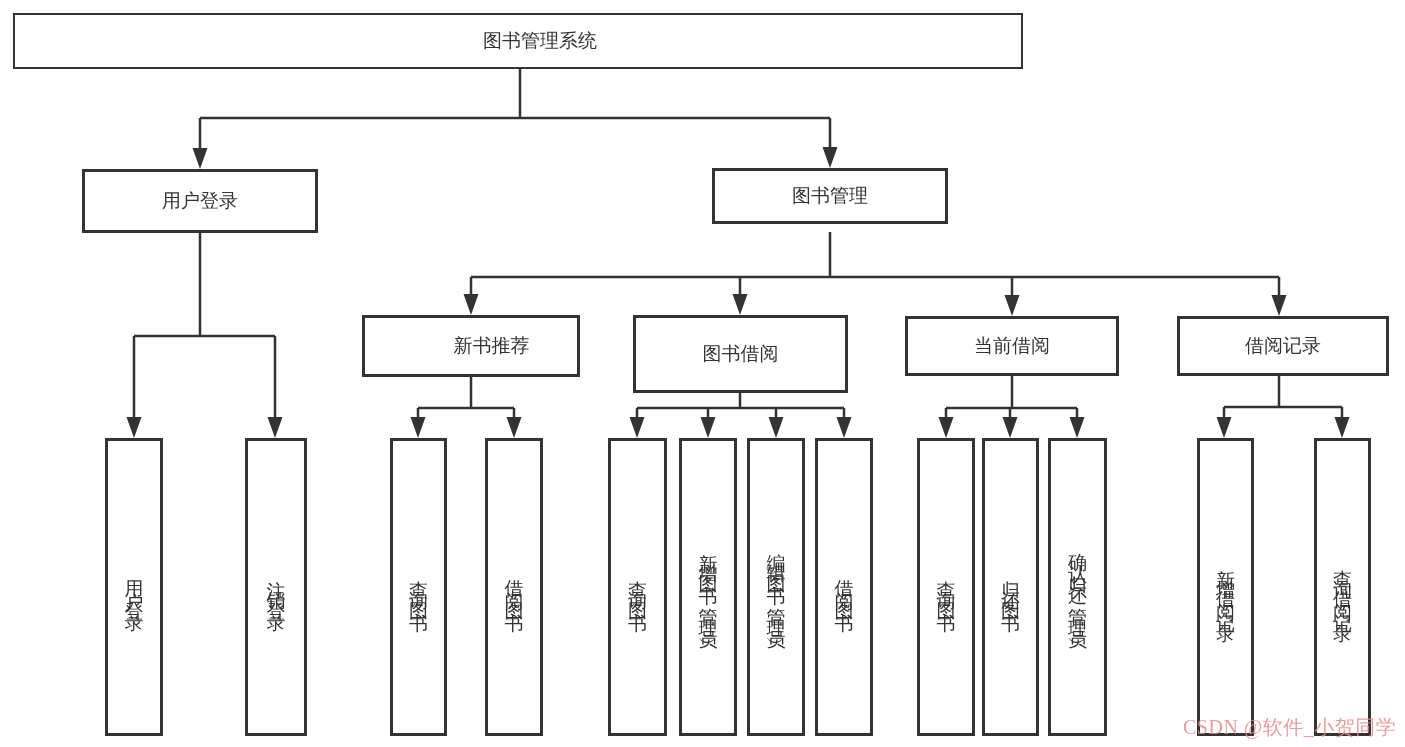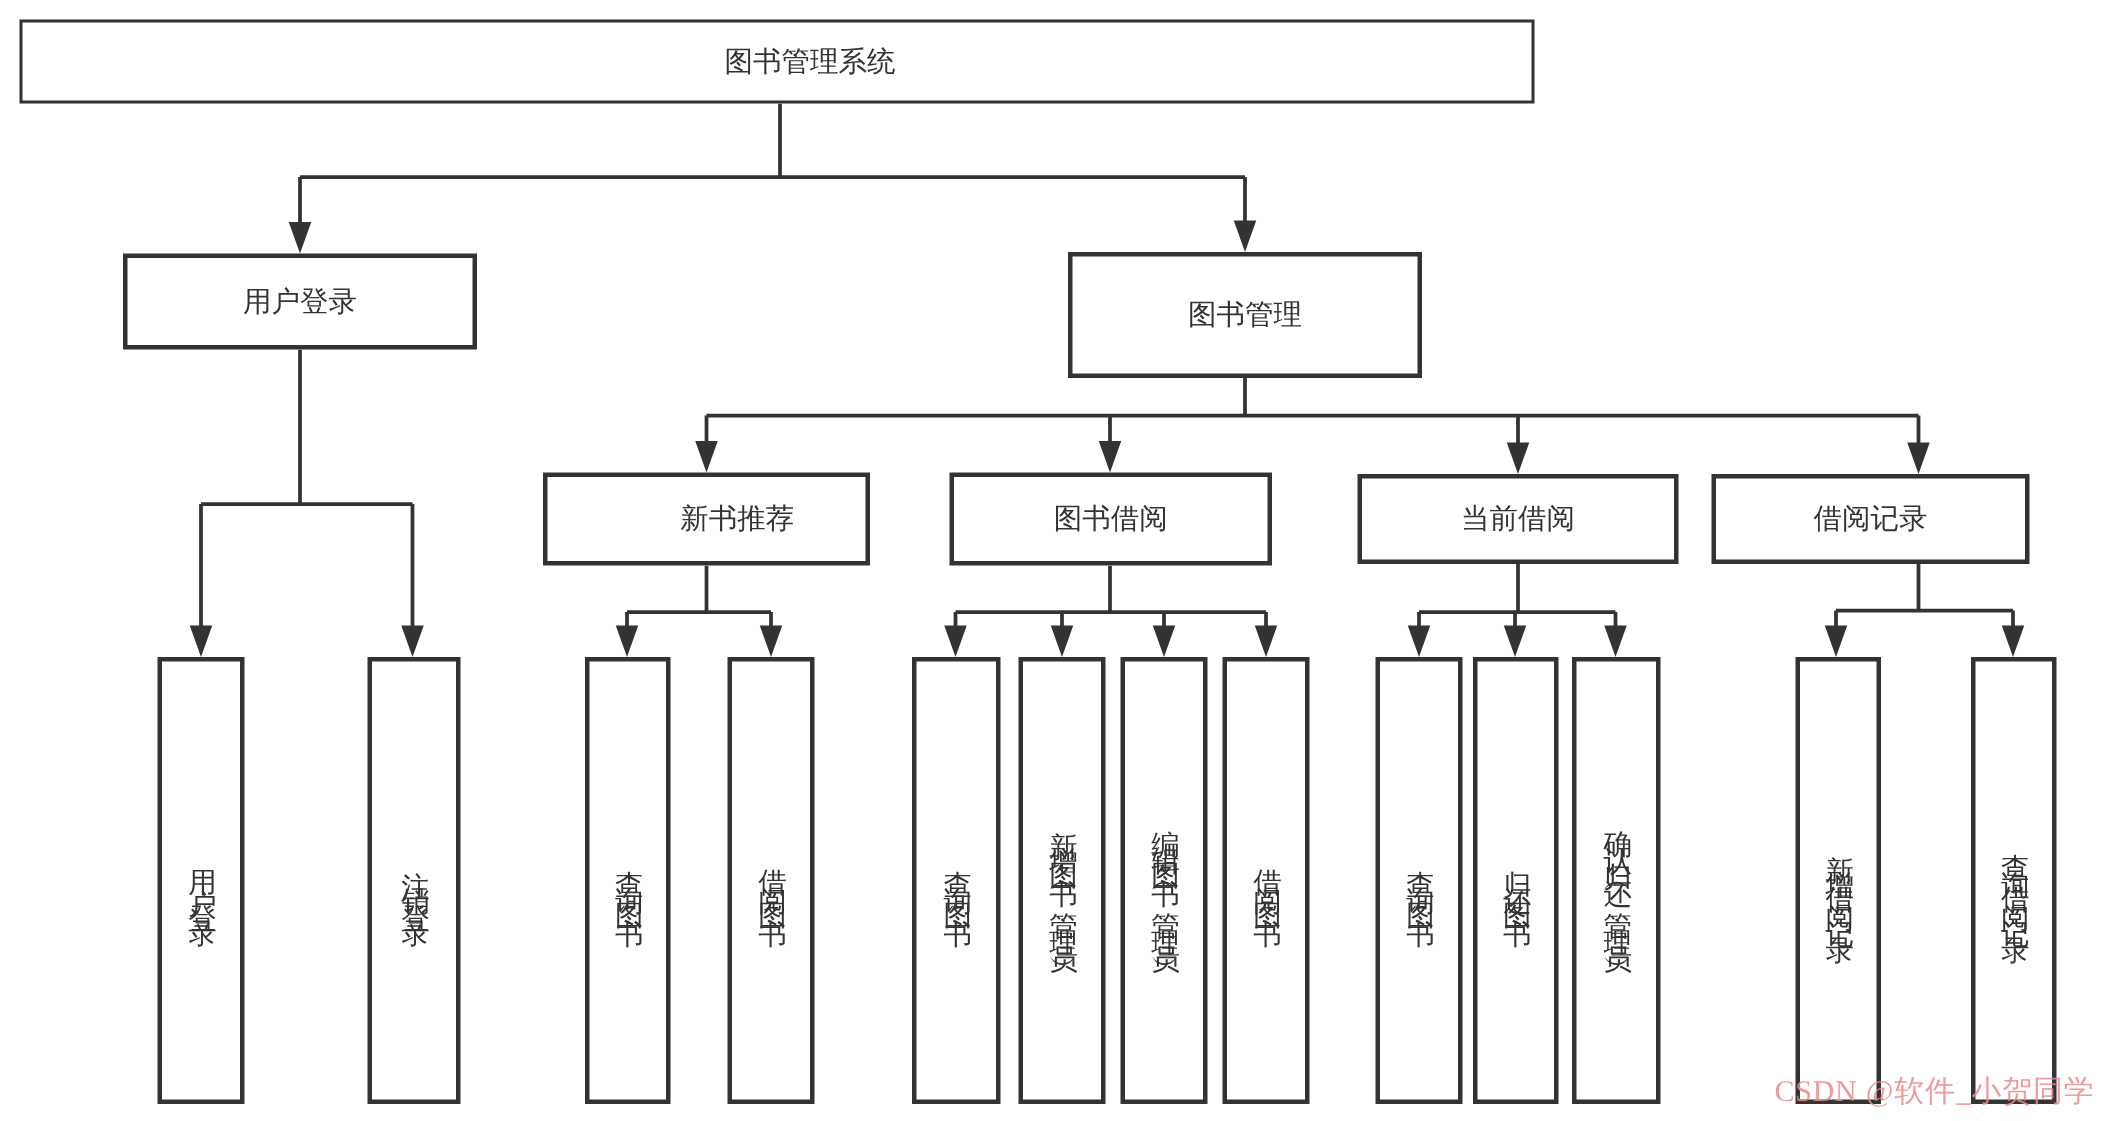--- a/index.html
+++ b/index.html
@@ -101,34 +101,34 @@
              M1334.5 417 L1349.5 417 L1342 438 Z" fill="#333333" stroke="none"></path>
   </svg>
 
   <div class="hnode root" style="left:13px; top:13px; width:1010px; height:56px;">
     <span>图书管理系统</span>
   </div>
 
   <div class="hnode" style="left:82px; top:169px; width:236px; height:64px;">
     <span>用户登录</span>
   </div>
-  <div class="hnode" style="left:712px; top:168px; width:236px; height:84px;">
+  <div class="hnode" style="left:712px; top:168px; width:236px; height:56px;">
     <span>图书管理</span>
   </div>
 
   <div class="hnode" style="left:362px; top:315px; width:218px; height:62px;padding-left:41px;">
     <span>新书推荐</span>
   </div>
-  <div class="hnode" style="left:633px; top:315px; width:215px; height:62px;">
+  <div class="hnode" style="left:633px; top:315px; width:215px; height:78px;">
     <span>图书借阅</span>
   </div>
   <div class="hnode" style="left:905px; top:316px; width:214px; height:60px;">
     <span>当前借阅</span>
   </div>
-  <div class="hnode" style="left:1141px; top:316px; width:212px; height:60px;">
+  <div class="hnode" style="left:1177px; top:316px; width:212px; height:60px;">
     <span>借阅记录</span>
   </div>
 
   <div class="vnode" style="left:105px; top:438px; width:58px; height:298px;">
     <span>用户登录</span>
   </div>
   <div class="vnode" style="left:245px; top:438px; width:62px; height:298px;">
     <span>注销登录</span>
   </div>
 

